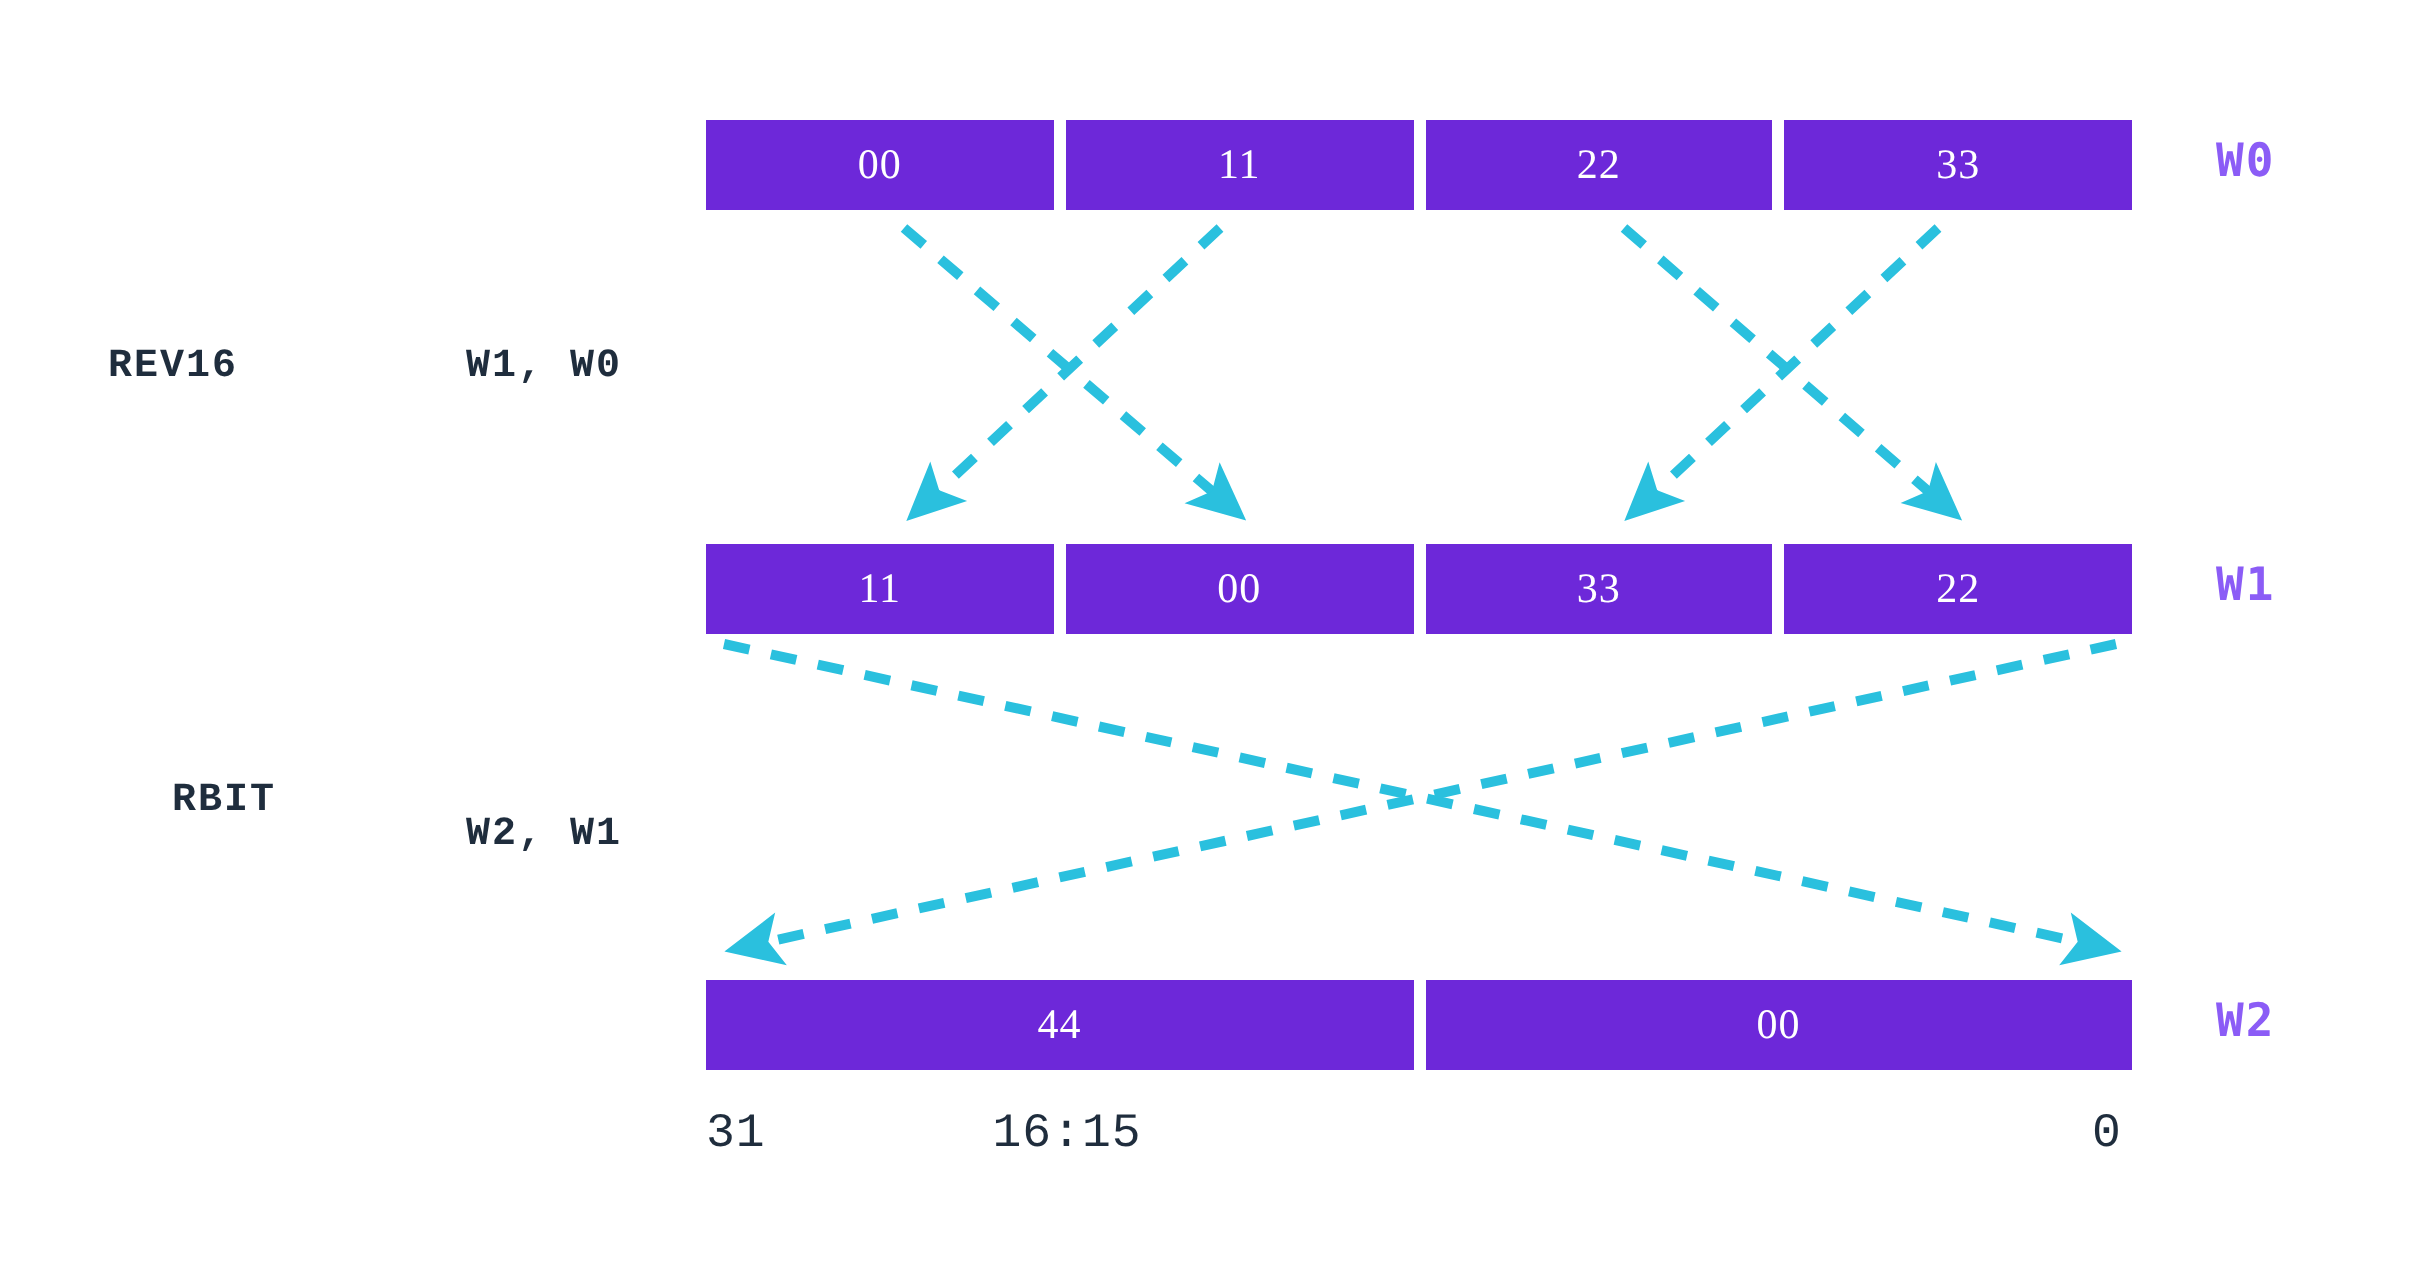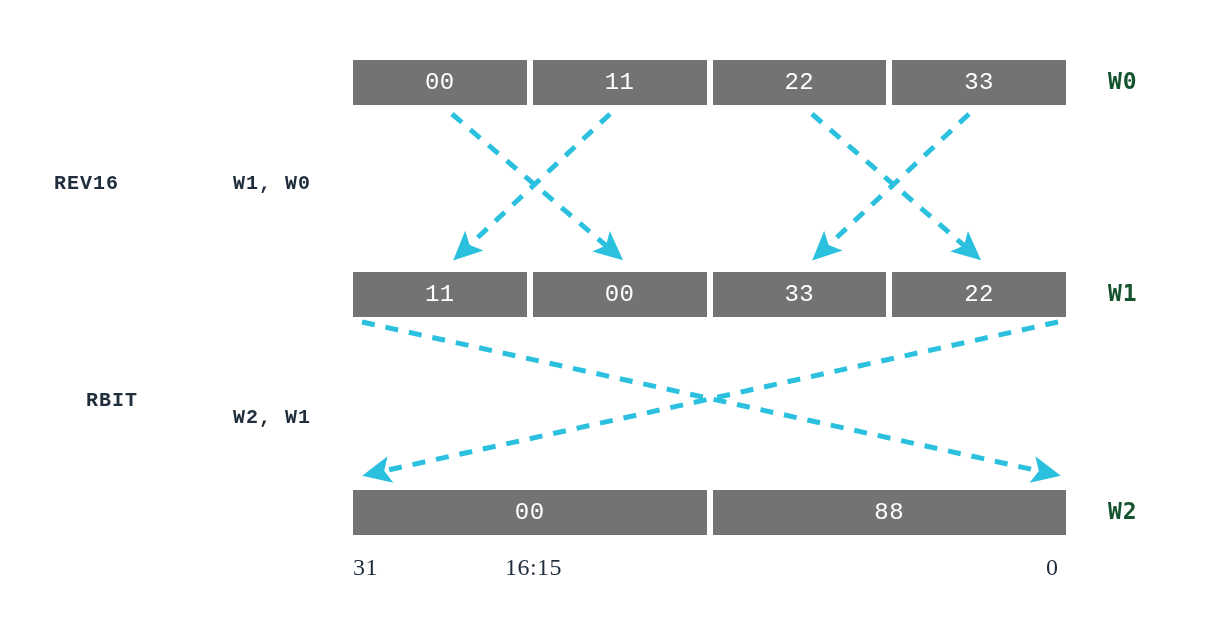--- a/index.html
+++ b/index.html
@@ -18,36 +18,36 @@
 
   
   .reg-row {
     position: absolute;
     display: flex;
     gap: 6px;
     height: 45px;
   }
   .byte-cell {
     flex: 1 1 0;
-    background: #737373;
+    background: #6d28d9;
     display: flex;
     align-items: center;
     justify-content: center;
     color: #ffffff;
-    font-family: Liberation Mono, monospace;
-    font-size: 24px;
+    font-family: Liberation Serif, serif;
+    font-size: 21px;
     line-height: 1;
     letter-spacing: 0.5px;
   }
 
   
   .reg-name {
     position: absolute;
     left: 1108px;
-    color: #14532d;
+    color: #8b5cf6;
     font-family: "DejaVu Sans Mono", "Liberation Mono", monospace;
     font-size: 23px;
     font-weight: bold;
     letter-spacing: 1px;
     white-space: pre;
   }
 
   
   .instr {
     position: absolute;
@@ -57,21 +57,21 @@
     font-weight: bold;
     letter-spacing: 1px;
     white-space: pre;
   }
 
   
   .bit-label {
     position: absolute;
     top: 554px;
     color: #1f2d3d;
-    font-family: Liberation Serif, serif;
+    font-family: Liberation Mono, monospace;
     font-size: 24px;
     letter-spacing: 0.5px;
     white-space: pre;
   }
   .bit-left   { left: 353px; }
   .bit-mid    { left: 0; width: 1207px; text-align: center; padding-right: 140px; box-sizing: border-box; }
   .bit-right  { left: 1046px; }
 
   
   #arrows {
@@ -117,22 +117,22 @@
 
   <div class="reg-row" style="left:353px; top:272px; width:713px;">
     <div class="byte-cell">11</div>
     <div class="byte-cell">00</div>
     <div class="byte-cell">33</div>
     <div class="byte-cell">22</div>
   </div>
   <div class="reg-name" style="top:280px;">W1</div>
 
   <div class="reg-row" style="left:353px; top:490px; width:713px;">
+    <div class="byte-cell">44</div>
     <div class="byte-cell">00</div>
-    <div class="byte-cell">88</div>
   </div>
   <div class="reg-name" style="top:498px;">W2</div>
 
   <div class="instr" style="left:54px; top:172px;">REV16</div>
   <div class="instr" style="left:233px; top:172px;">W1, W0</div>
 
   <div class="instr" style="left:86px; top:389px;">RBIT</div>
   <div class="instr" style="left:233px; top:389px;margin-top:17px;">W2, W1</div>
 
   <div class="bit-label bit-left">31</div>

